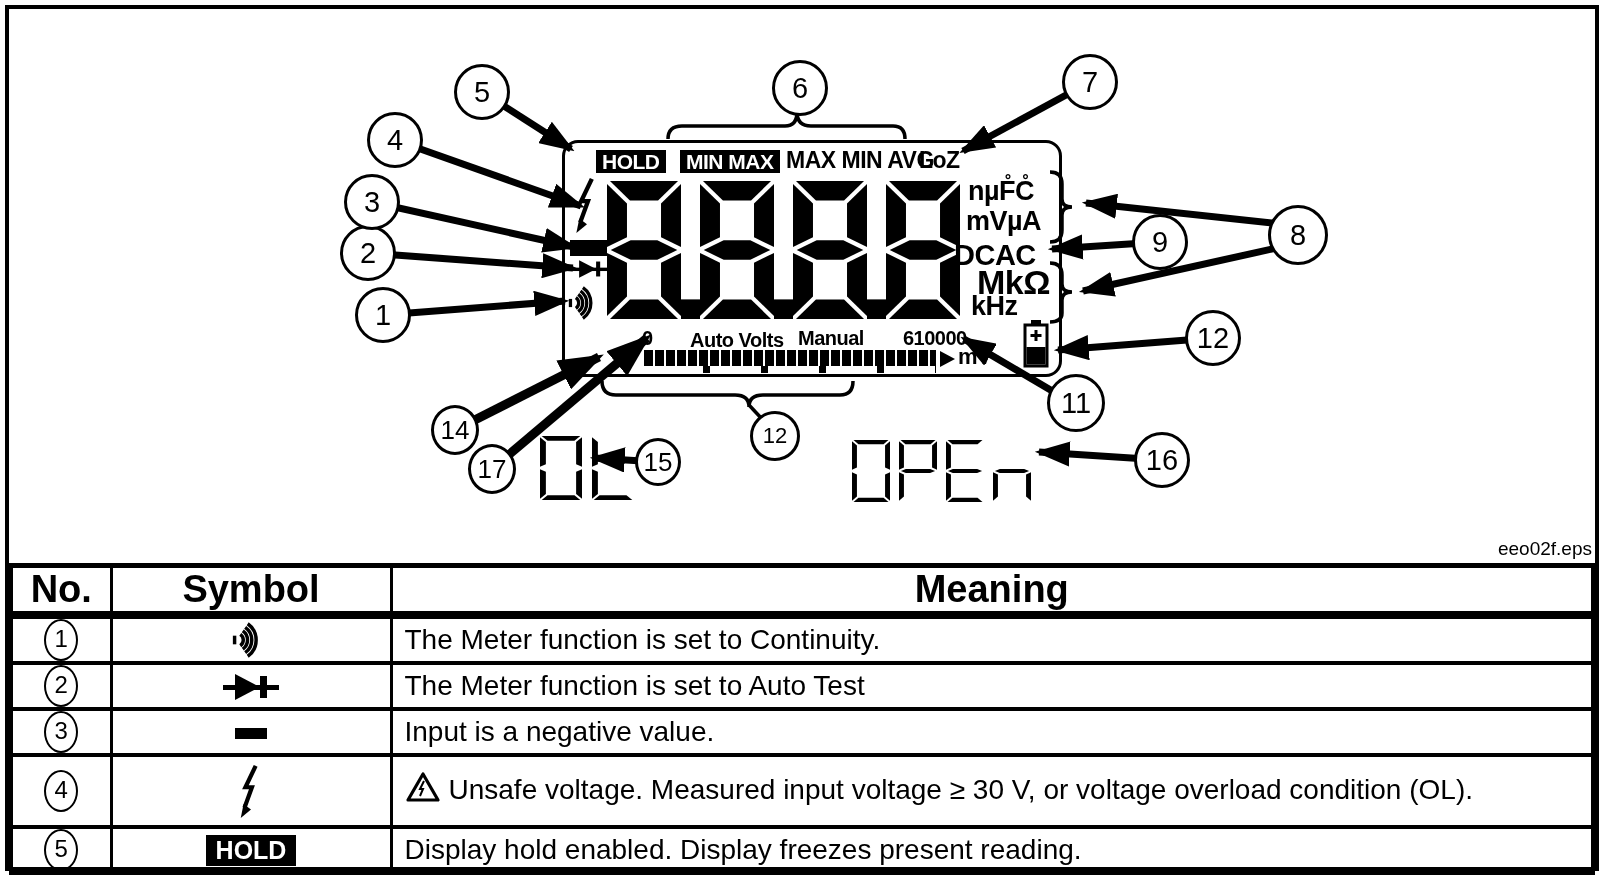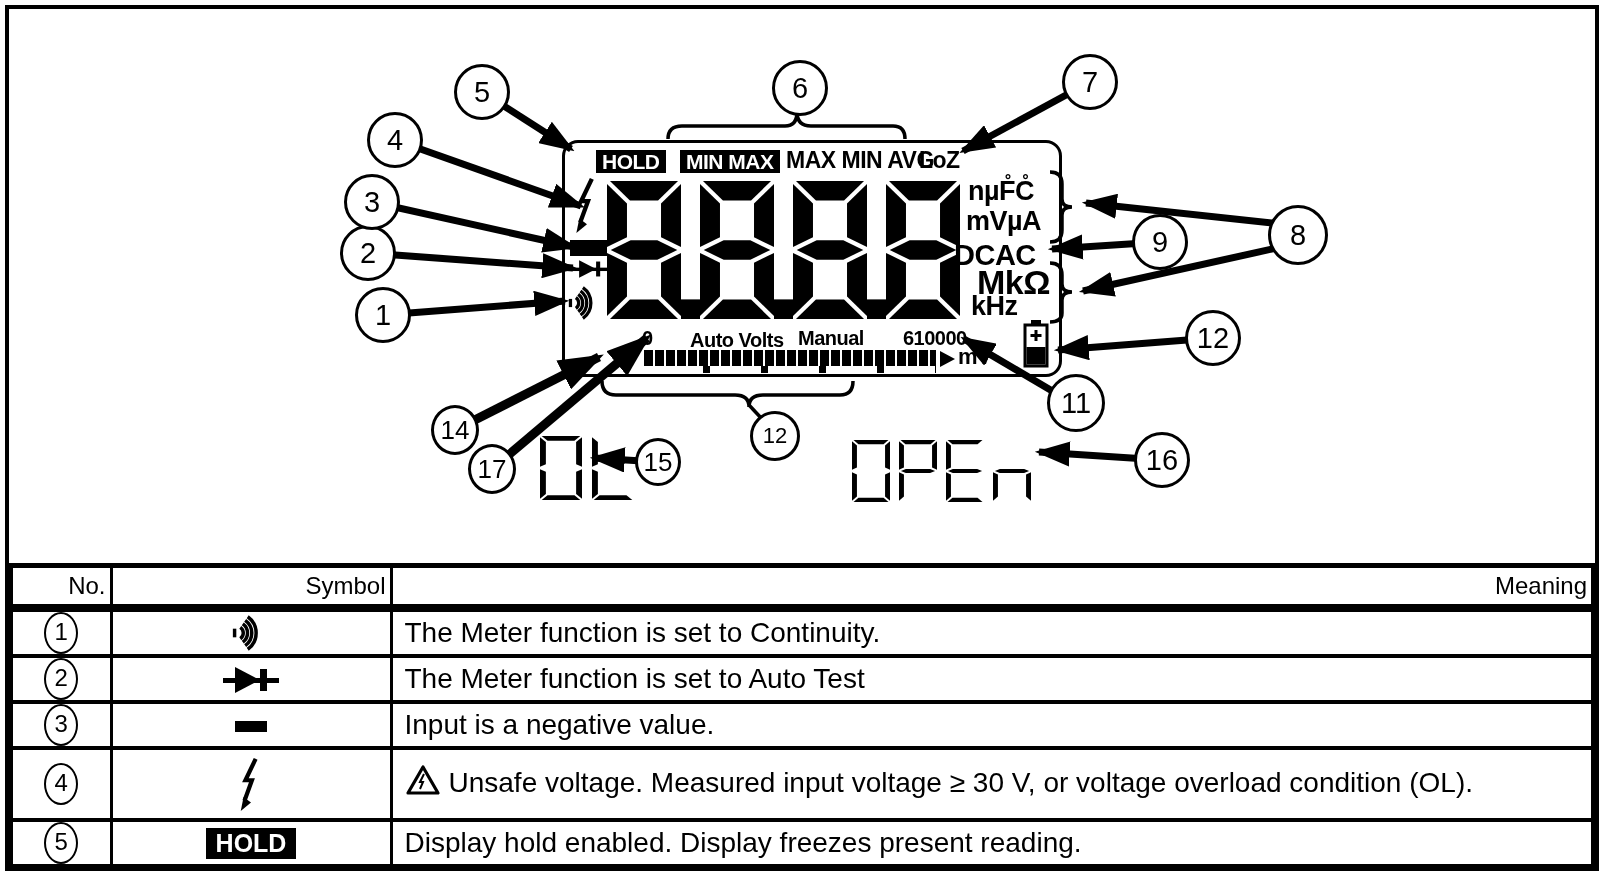--- a/index.html
+++ b/index.html
@@ -21,21 +21,21 @@
   #bar-arrow{width:0;height:0;border-left:15px solid #000;border-top:8px solid transparent;border-bottom:8px solid transparent;z-index:3}
   
   .co{border:3px solid #000;border-radius:50%;background:#fff;display:flex;align-items:center;justify-content:center;
       font-weight:normal;font-size:29px;z-index:6;transform:translate(-50%,-50%)}
   #fig-svg{left:0;top:0;z-index:5;pointer-events:none}
   #caption{font-size:19px;text-align:right;z-index:2}
   
   #sym-table{position:absolute;left:9px;top:563px;z-index:2;border-collapse:collapse;table-layout:fixed;width:1586px;
              border:4px solid #000;border-top-width:5px}
   #sym-table th,#sym-table td{border:4px solid #000;border-left-width:3px;border-right-width:3px;padding:0 4px;vertical-align:middle}
-  #sym-table th{font-size:24px;font-weight:normal;text-align:right;height:36px;border-bottom-width:8px}
+  #sym-table th{font-size:38px;font-weight:bold;text-align:center;height:36px;border-bottom-width:8px}
   #sym-table td{font-size:28px}
   .cell-no{text-align:center}
   .cell-sym{text-align:center}
   .cell-meaning{text-align:left;padding-left:12px !important;line-height:34px}
   .circled{display:inline-block;width:30px;height:38px;border:2px solid #000;border-radius:50%;
            font-size:24px;line-height:36px;text-align:center}
   .hold-badge{display:inline-block;background:#000;color:#fff;font-weight:bold;font-size:25px;line-height:27px;padding:2px 10px}
   .warn-icon{display:inline-block;vertical-align:-4px;margin-right:8px}
 </style>
 </head>
@@ -241,20 +241,21 @@
   <div class="abs co" style="left:1298px;top:235px;width:54px;height:54px">8</div>
   <div class="abs co" style="left:1160px;top:242px;width:50px;height:50px">9</div>
   <div class="abs co" style="left:1213px;top:338px;width:50px;height:50px">12</div>
   <div class="abs co" style="left:1076px;top:403px;width:52px;height:52px">11</div>
   <div class="abs co" style="left:775px;top:436px;width:44px;height:44px;font-size:22px">12</div>
   <div class="abs co" style="left:492px;top:469px;width:42px;height:44px;font-size:26px">17</div>
   <div class="abs co" style="left:455px;top:430px;width:42px;height:44px;font-size:26px">14</div>
   <div class="abs co" style="left:658px;top:462px;width:40px;height:42px;font-size:26px">15</div>
   <div class="abs co" style="left:1162px;top:460px;width:50px;height:50px">16</div>
 
+  <div id="caption" class="abs" style="left:1200px;top:538px;width:392px">eeo02f.eps</div>
 
   <table id="sym-table">
     <colgroup>
         <col style="width:100px">
         <col style="width:280px">
         <col>
       </colgroup>
     <thead>
       <tr>
         <th>No.</th>

